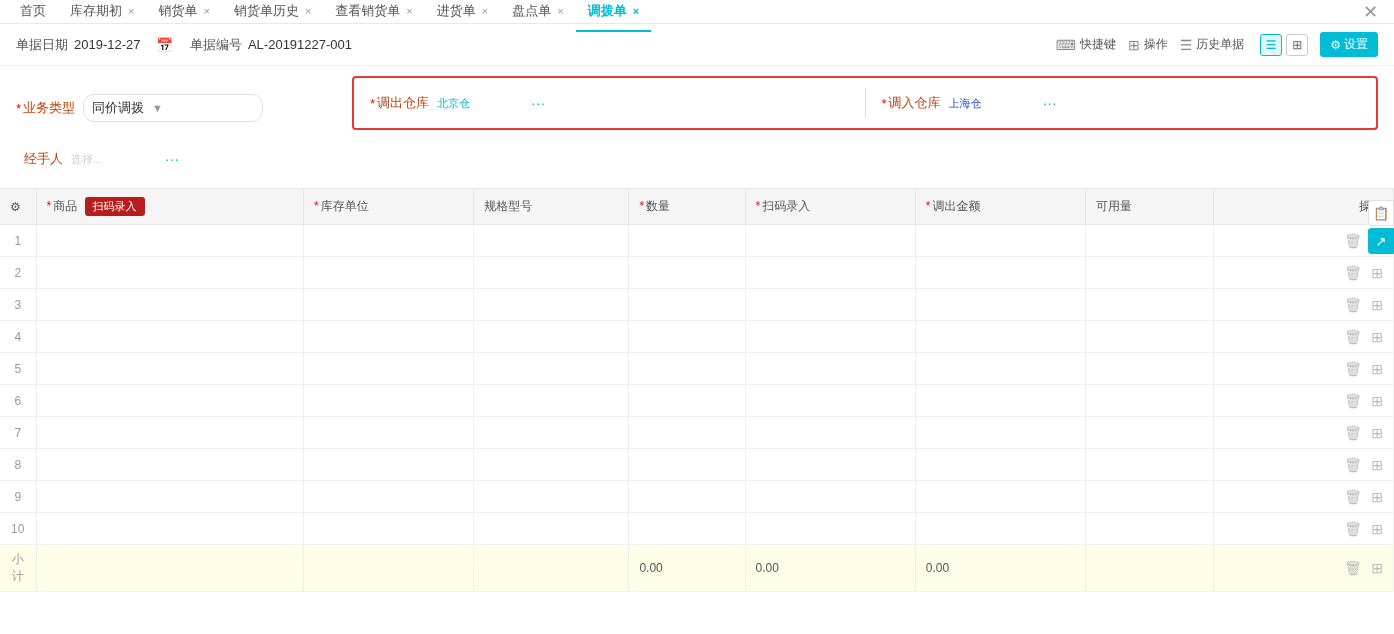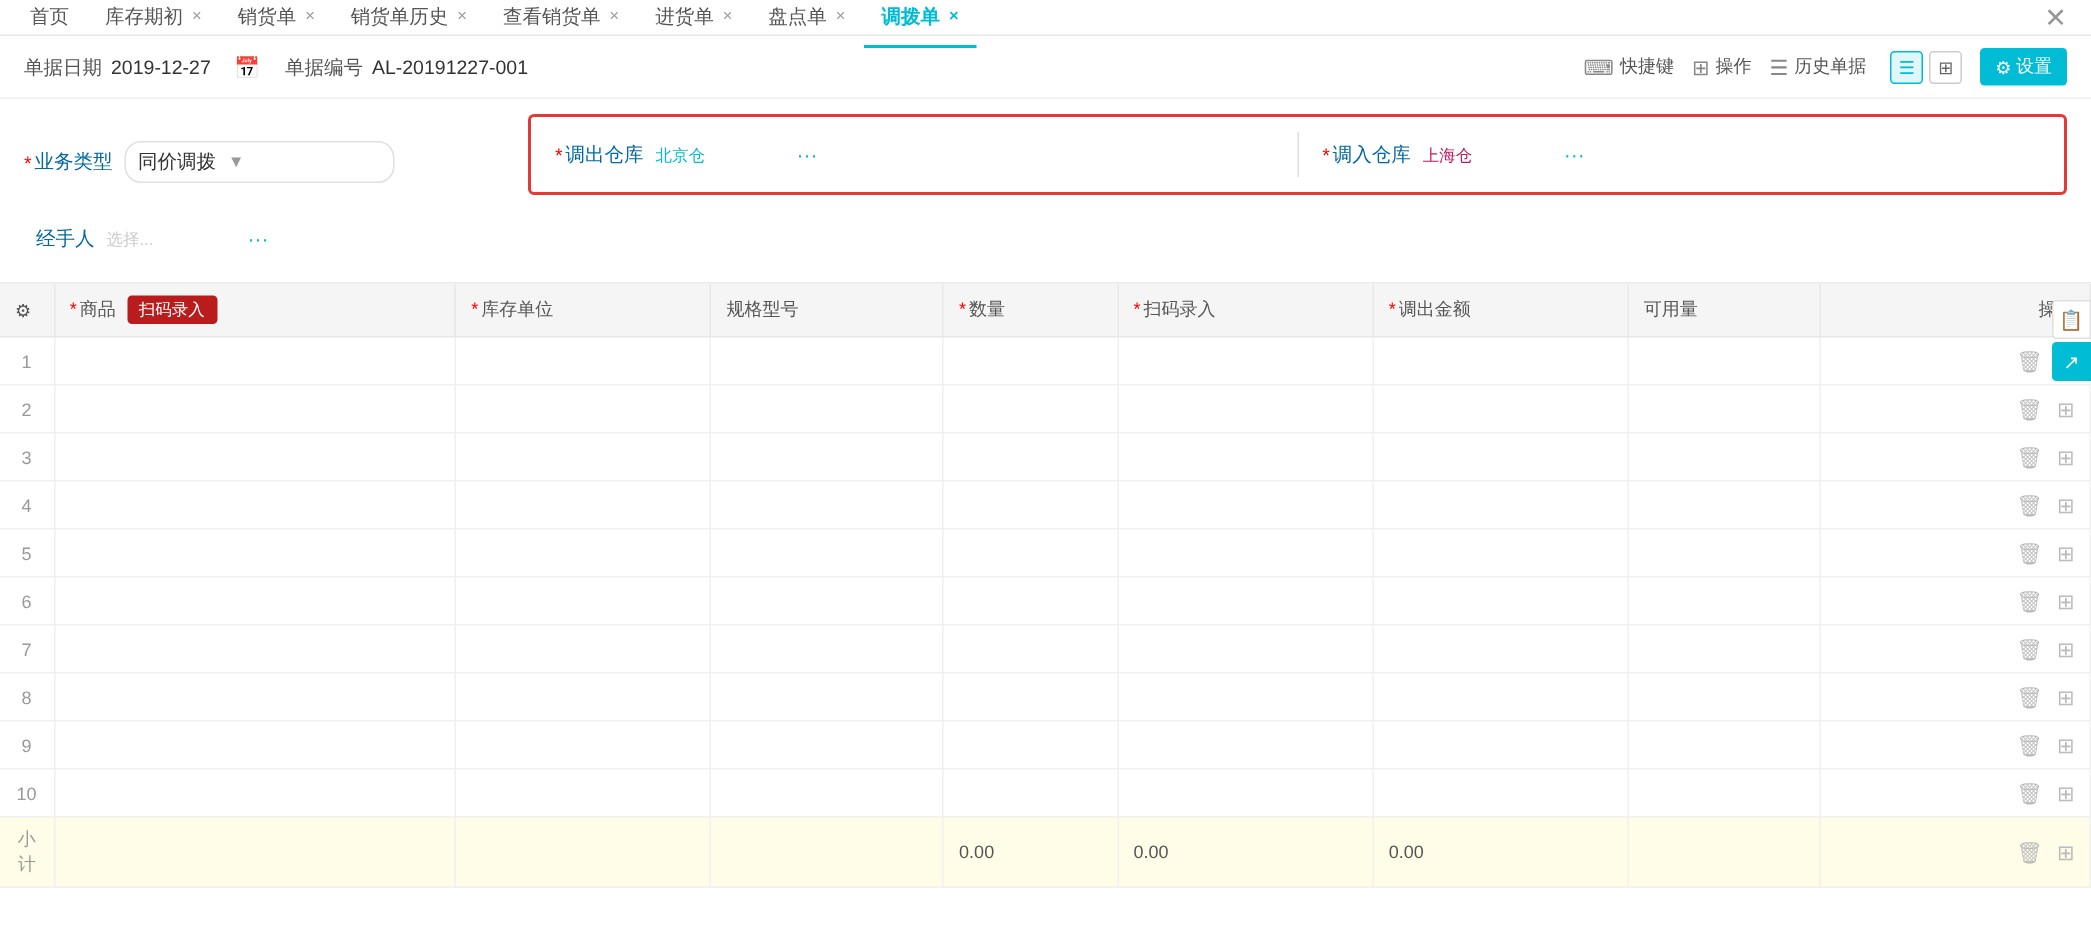--- a/index.html
+++ b/index.html
@@ -54,21 +54,21 @@
       display: flex; align-items: center; justify-content: center; cursor: pointer; font-size: 12px; color: #666;
     }
     .layout-icon.active { border-color: #00bcd4; background: #e0f7fa; color: #00bcd4; }
 
     
     .form-area {
       padding: 10px 16px; background: #fff;
     }
     .form-row { display: flex; align-items: center; margin-bottom: 10px; }
     .form-field { display: flex; align-items: center; flex: 1; }
-    .field-label { color: #0369a1; font-size: 13px; white-space: nowrap; }
+    .field-label { color: #c2410c; font-size: 13px; white-space: nowrap; }
     .required-star { color: red; margin-right: 2px; }
     .field-value {
       color: #333; font-size: 11px; margin: 0 6px; min-width: 80px;
     }
     .field-dropdown {
       display: flex; align-items: center; border: 1px solid #e0e0e0; border-radius: 3px;
       padding: 4px 8px; min-width: 180px; cursor: pointer; color: #333; font-size: 13px;
     }
     .field-dropdown .arrow { margin-left: 8px; color: #999; font-size: 11px; }
     .field-more { color: #00bcd4; font-size: 14px; cursor: pointer; margin-left: 8px; }
@@ -209,21 +209,21 @@
       <div class="highlight-field">
         <span class="required-star">*</span>
         <span class="field-label">调出仓库</span>
         <span class="field-value" style="margin-left:8px; color:#00bcd4;">北京仓</span>
         <span class="field-more">···</span>
       </div>
       <div class="highlight-divider"></div>
       <div class="highlight-field">
         <span class="required-star">*</span>
         <span class="field-label">调入仓库</span>
-        <span class="field-value" style="margin-left:8px; color:#be185d;">上海仓</span>
+        <span class="field-value" style="margin-left:8px; color:#1d4ed8;">上海仓</span>
         <span class="field-more">···</span>
       </div>
     </div>
   </div>
 
   <div class="form-row">
     <div class="form-field" style="max-width: 320px;">
       <span class="field-label" style="margin-left:8px;">经手人</span>
       <span class="field-value" style="color:#ccc; margin-left:8px;">选择...</span>
       <span class="field-more">···</span>

